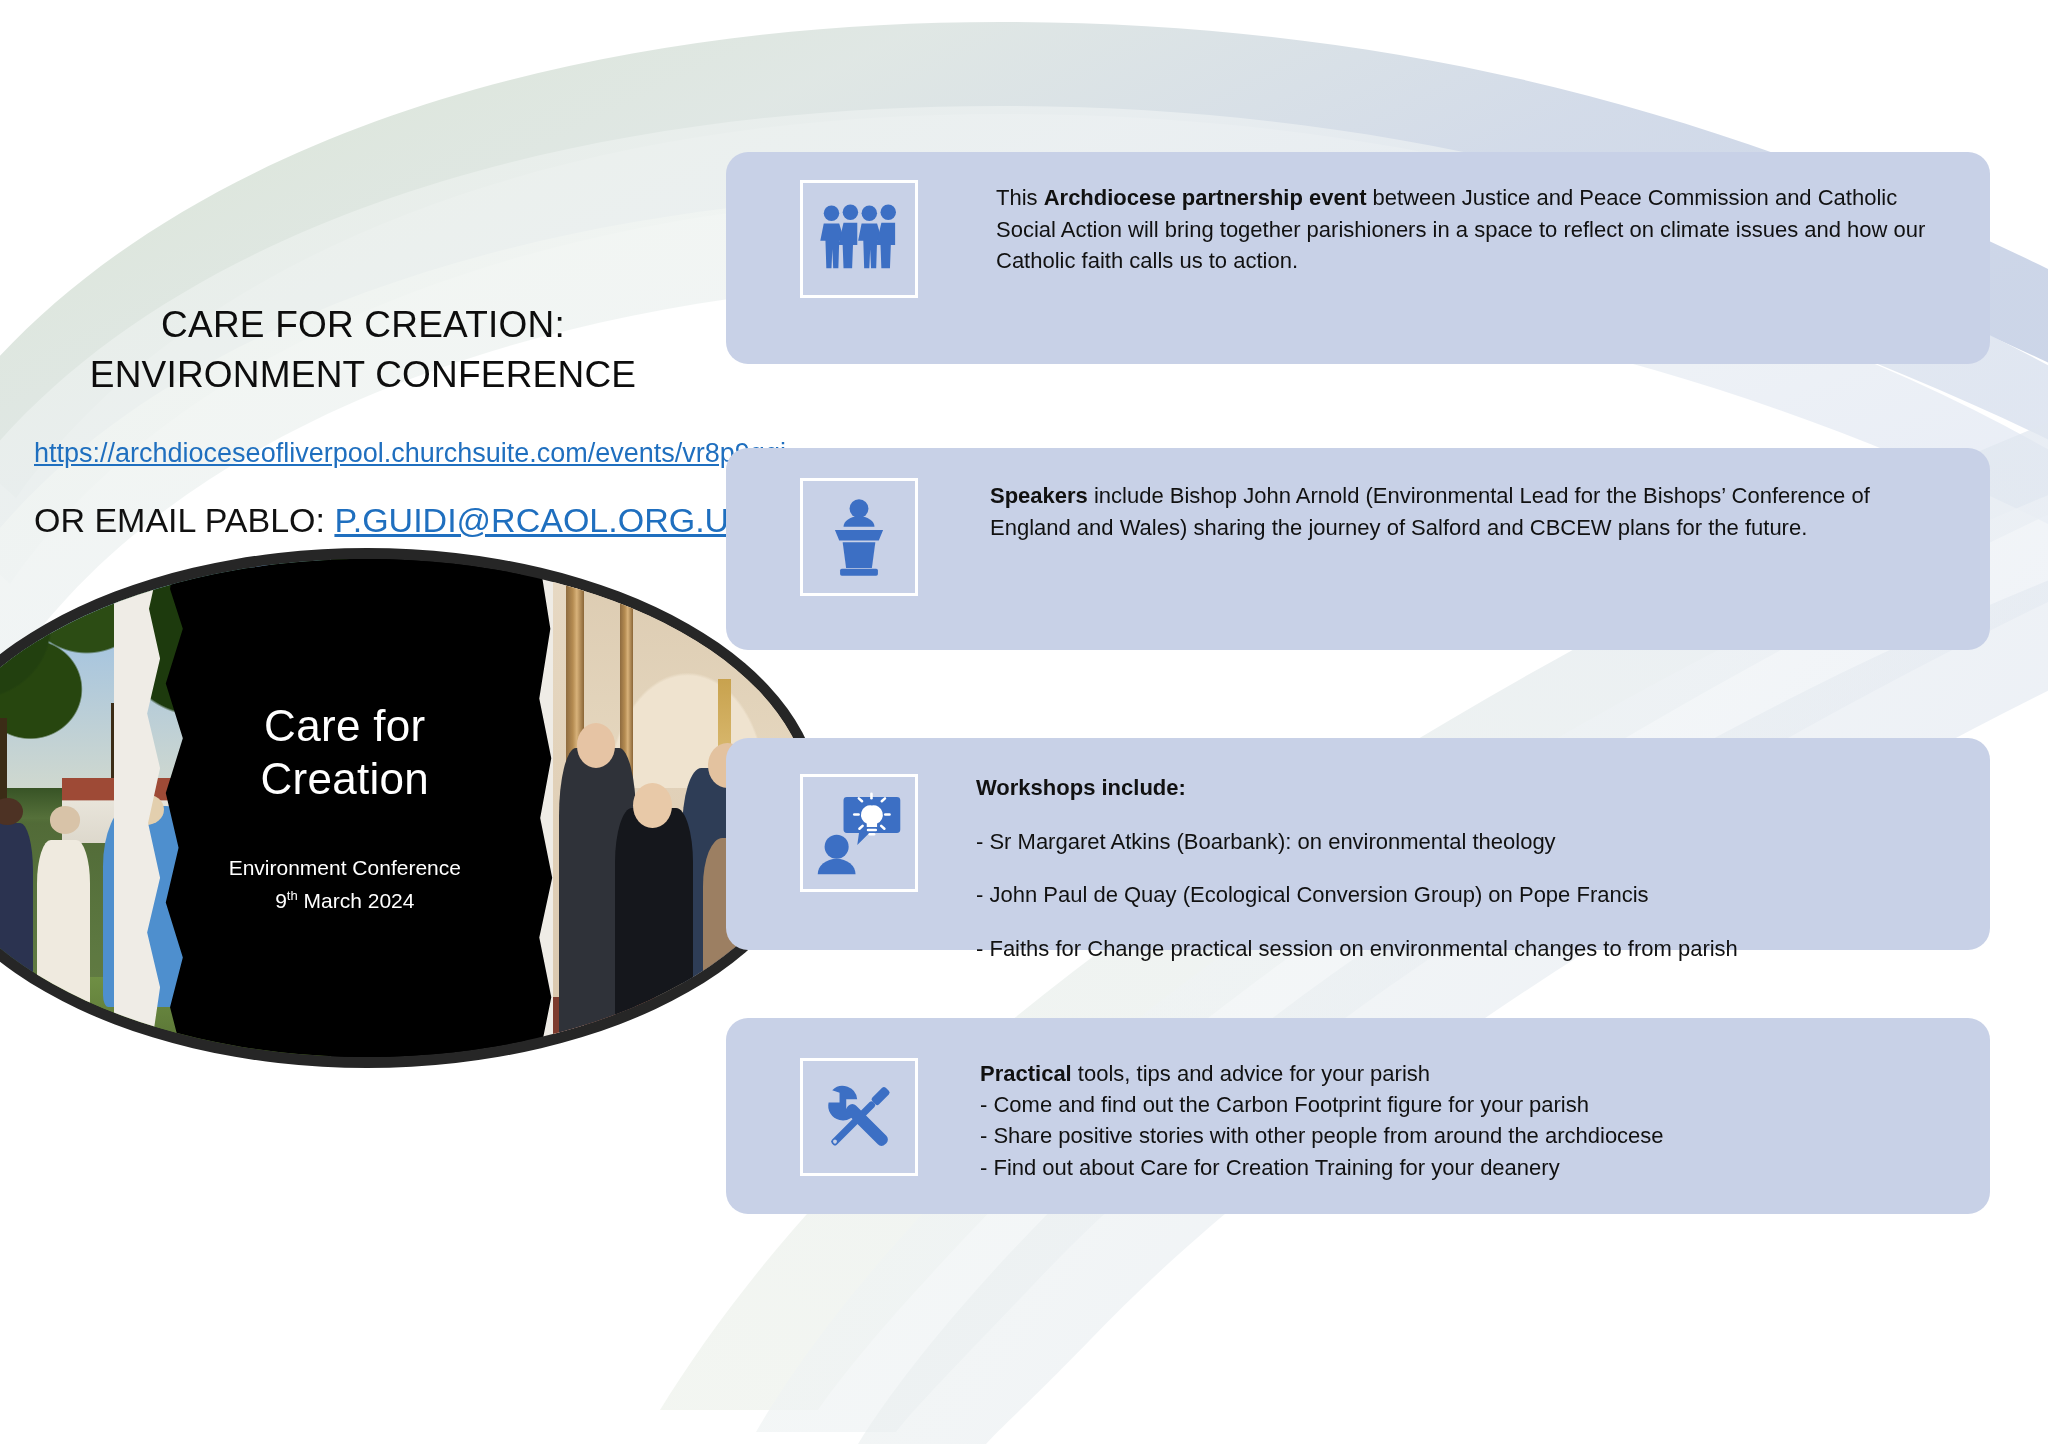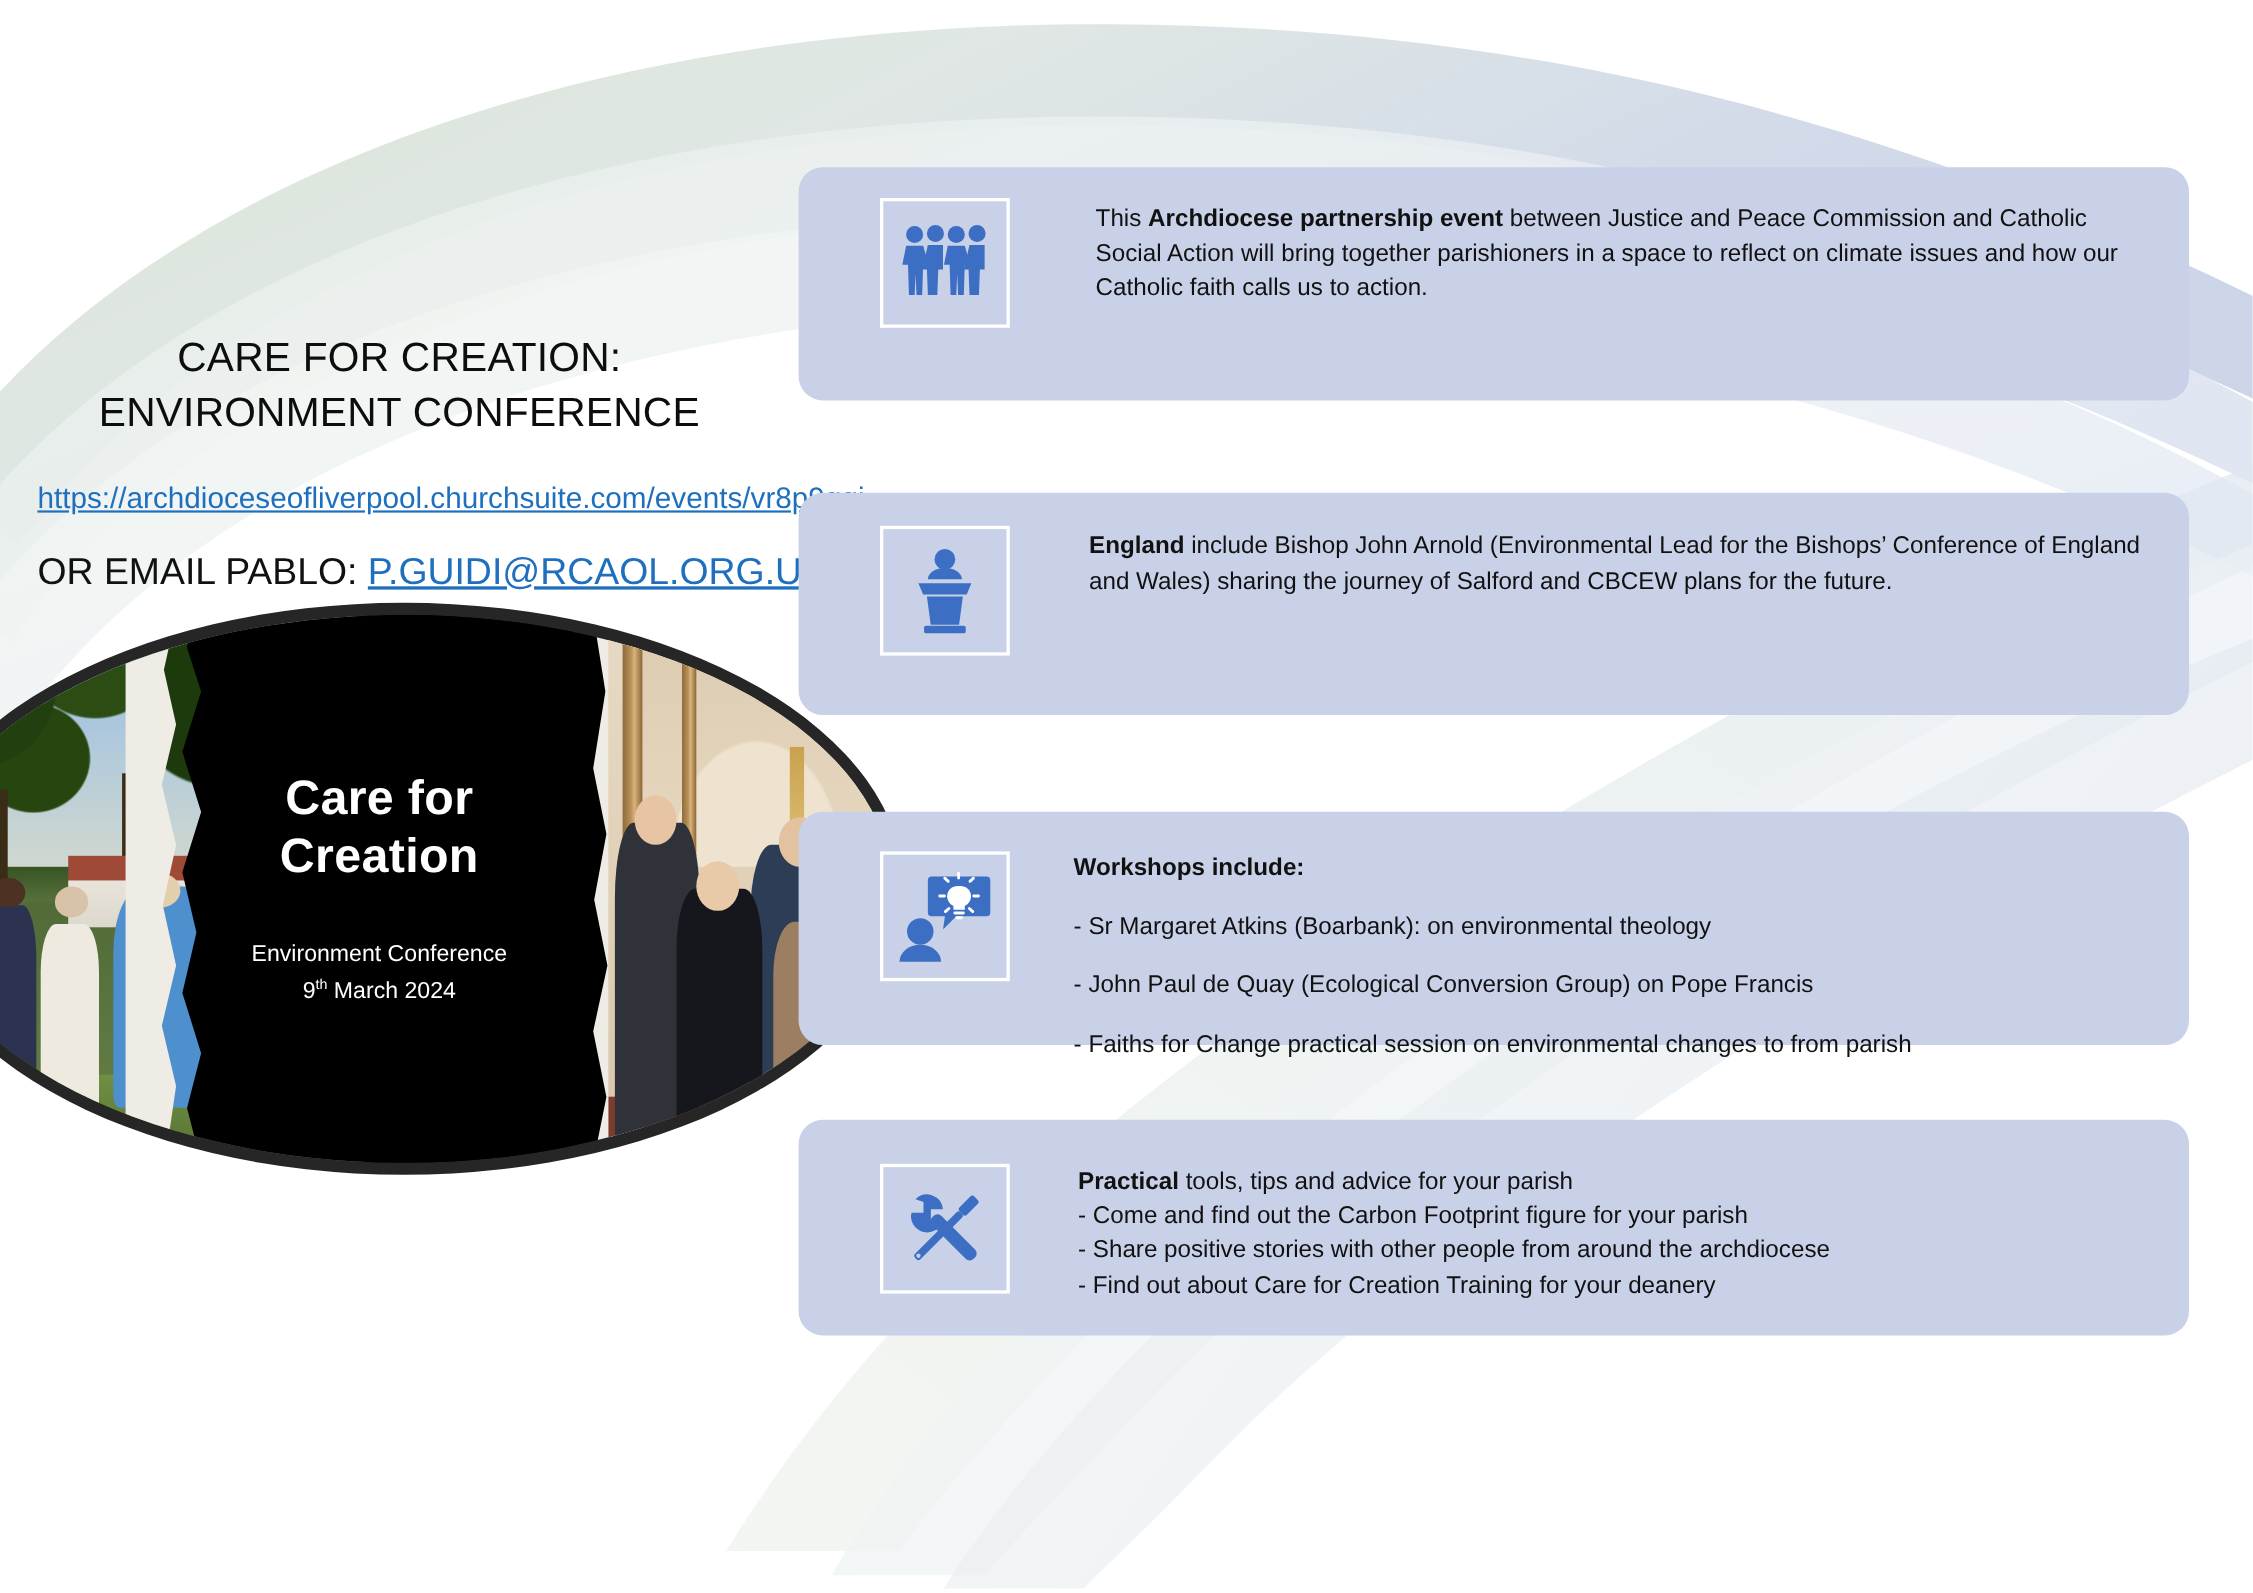--- a/index.html
+++ b/index.html
@@ -156,21 +156,21 @@
     display: flex;
     flex-direction: column;
     align-items: center;
     justify-content: center;
     color: #ffffff;
   }
   .pc-title {
     font-size: 44px;
     line-height: 1.22;
     text-align: center;
-    font-weight: 700;
+    font-weight: 400;
     letter-spacing: 0.3px;
   }
   .pc-sub {
     margin-top: 46px;
     font-size: 21px;
     line-height: 1.55;
     text-align: center;
     font-weight: 400;
   }
   .pc-sub sup { font-size: 13px; vertical-align: super; }
@@ -410,21 +410,21 @@
     <div class="icon-box">
       <svg viewBox="0 0 100 100" xmlns="http://www.w3.org/2000/svg" fill="#3c6fc4">
         <circle cx="50" cy="17" r="11"></circle>
         <path d="M32 38 a18 12 0 0 1 36 0 z"></path>
         <path d="M22 42 h56 l-5 12 h-46 z"></path>
         <path d="M31 56 h38 l-4 30 h-30 z"></path>
         <rect x="28" y="87" width="44" height="8" rx="2"></rect>
       </svg>
     </div>
     <div class="panel-body">
-      <b>England</b><span> include Bishop John Arnold (Environmental Lead for the Bishops’ Conference of England and Wales) sharing the journey of Salford and CBCEW plans for the future.</span>
+      <b>Speakers</b><span> include Bishop John Arnold (Environmental Lead for the Bishops’ Conference of England and Wales) sharing the journey of Salford and CBCEW plans for the future.</span>
     </div>
   </div>
 
   <div class="panel p3">
     <div class="icon-box">
       <svg viewBox="0 0 100 100" xmlns="http://www.w3.org/2000/svg" fill="#3c6fc4">
         <path d="M36 8 h58 a4 4 0 0 1 4 4 v34 a4 4 0 0 1 -4 4 h-32 l-14 14 l2 -14 h-14 a4 4 0 0 1 -4 -4 v-34 a4 4 0 0 1 4 -4 z"></path>
         <g fill="#ffffff">
           <path d="M65 18 a11 11 0 0 1 6 21 v4 h-12 v-4 a11 11 0 0 1 6 -21 z"></path>
           <rect x="59" y="45" width="12" height="3" rx="1.5"></rect>

